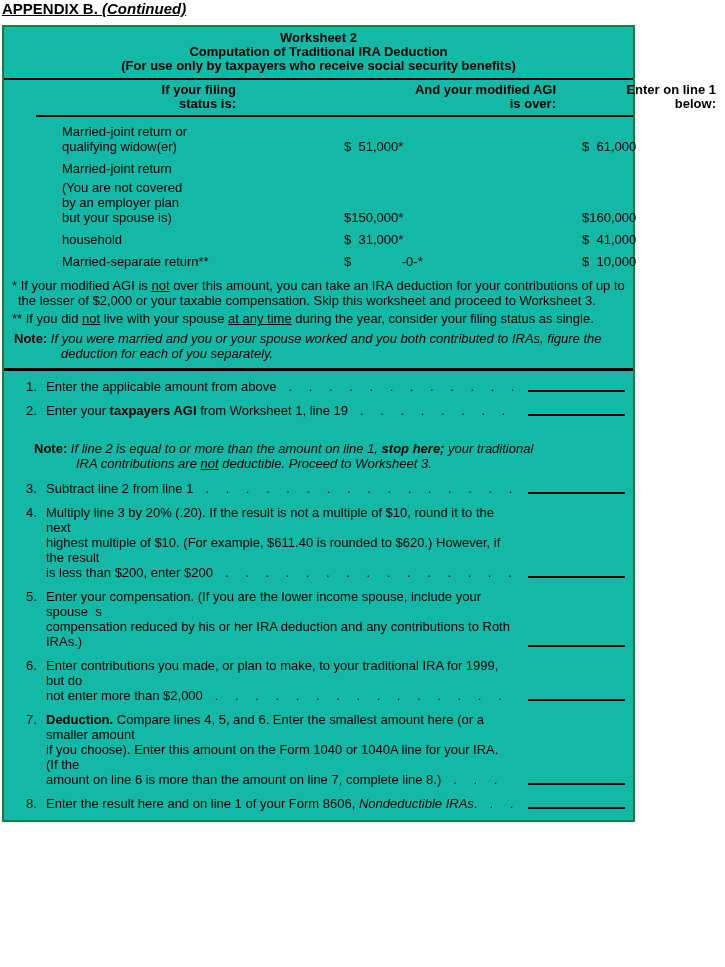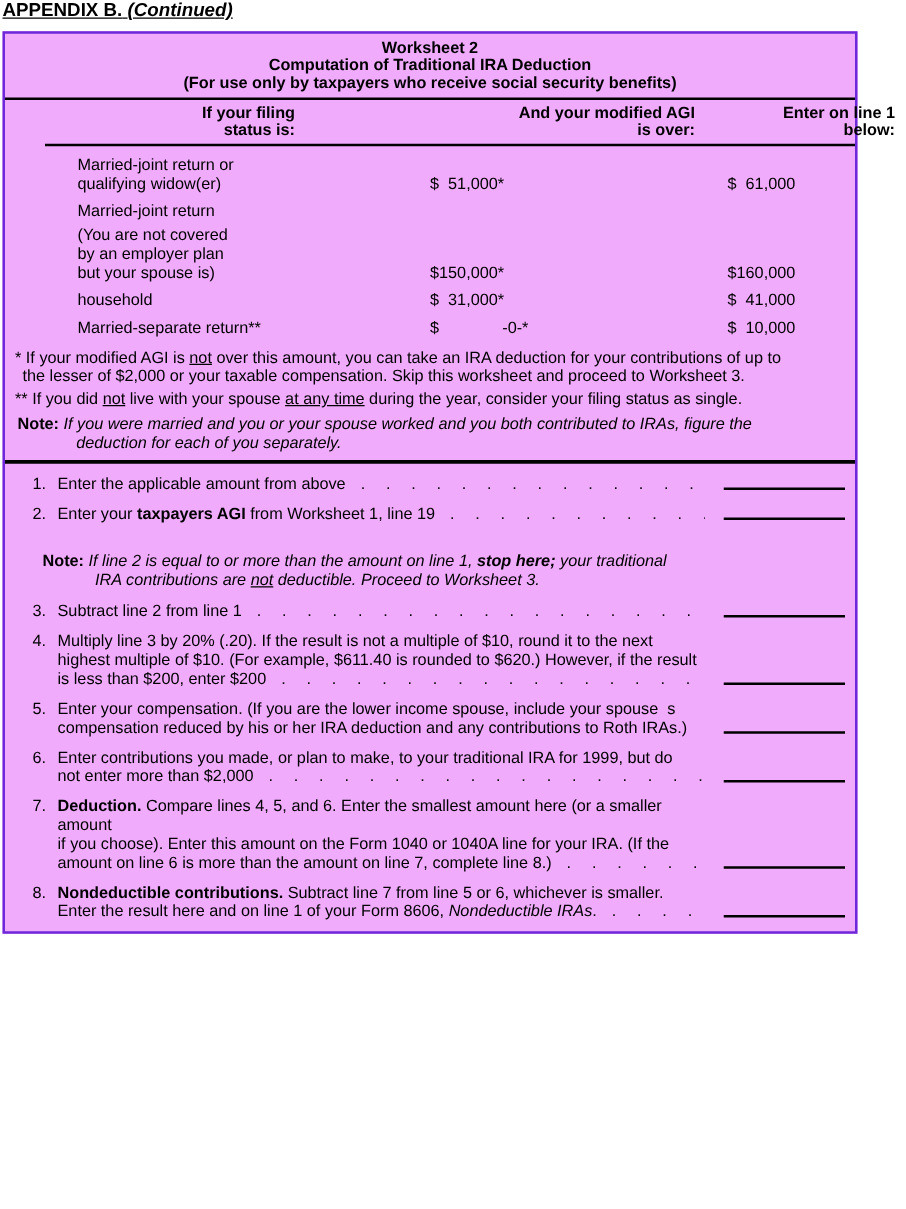--- a/index.html
+++ b/index.html
@@ -6,21 +6,21 @@
   html,body { margin:0; padding:0; }
   body {
     width:725px; height:967px; background:#ffffff; color:#000;
     font-family:"Liberation Sans", sans-serif; font-size:13px; line-height:15px;
     position:relative; overflow:hidden;
   }
   .u { text-decoration:underline; }
   .doc-heading { position:absolute; top:1px; left:2px; font-size:15px; font-weight:bold; white-space:nowrap;text-decoration:underline; }
   .doc-heading .cont { font-style:italic; }
 
-  .ws-box { position:absolute; top:25px; left:2px; width:684px; border:2px solid #6d28d9; background:#f0abfc; }
+  .ws-box { position:absolute; top:25px; left:2px; width:633px; border:2px solid #15803d; background:#14b8a6; }
 
   .title-block { text-align:center; font-weight:bold; line-height:14px; padding:4px 0 5px; border-bottom:2px solid #000; }
 
   .cols-header { display:grid; grid-template-columns:200px 320px 160px; font-weight:bold; text-align:right; line-height:14px; padding:3px 0 4px; border-bottom:2px solid #000;margin-left:32px; }
 
   .rows { padding:7px 0 5px; }
   .frow { display:grid; grid-template-columns:326px 238px 1fr; align-items:end; padding-left:14px; margin-bottom:7px; }
   .frow:last-child { margin-bottom:0; }
   .status div { white-space:nowrap;margin-left:44px; }
   .status .gap { margin-top:4px; }
@@ -230,21 +230,20 @@
           <span class="t">amount on line 6 is more than the amount on line 7, complete line 8.)</span>
           <span class="leader">. . . . . . . . . . . . . . . . . . . . . . . . . . . . . . . . . . . . . . . .</span>
         </div>
       </div>
       <div class="ans"></div>
     </div>
 
     <div class="item">
       <div class="inum">8.</div>
       <div class="itxt">
-        <div><b>Nondeductible contributions.</b><span> Subtract line 7 from line 5 or 6, whichever is smaller.</span></div>
         <div class="tline">
           <span class="t"><span>Enter the result here and on line 1 of your Form 8606, </span><i>Nondeductible IRAs</i><span>.</span></span>
           <span class="leader">. . . . . . . . . . . . . . . . . . . . . . . . . . . . . . . . . . . . . . . .</span>
         </div>
       </div>
       <div class="ans"></div>
     </div>
 
   </div>
 </div>

